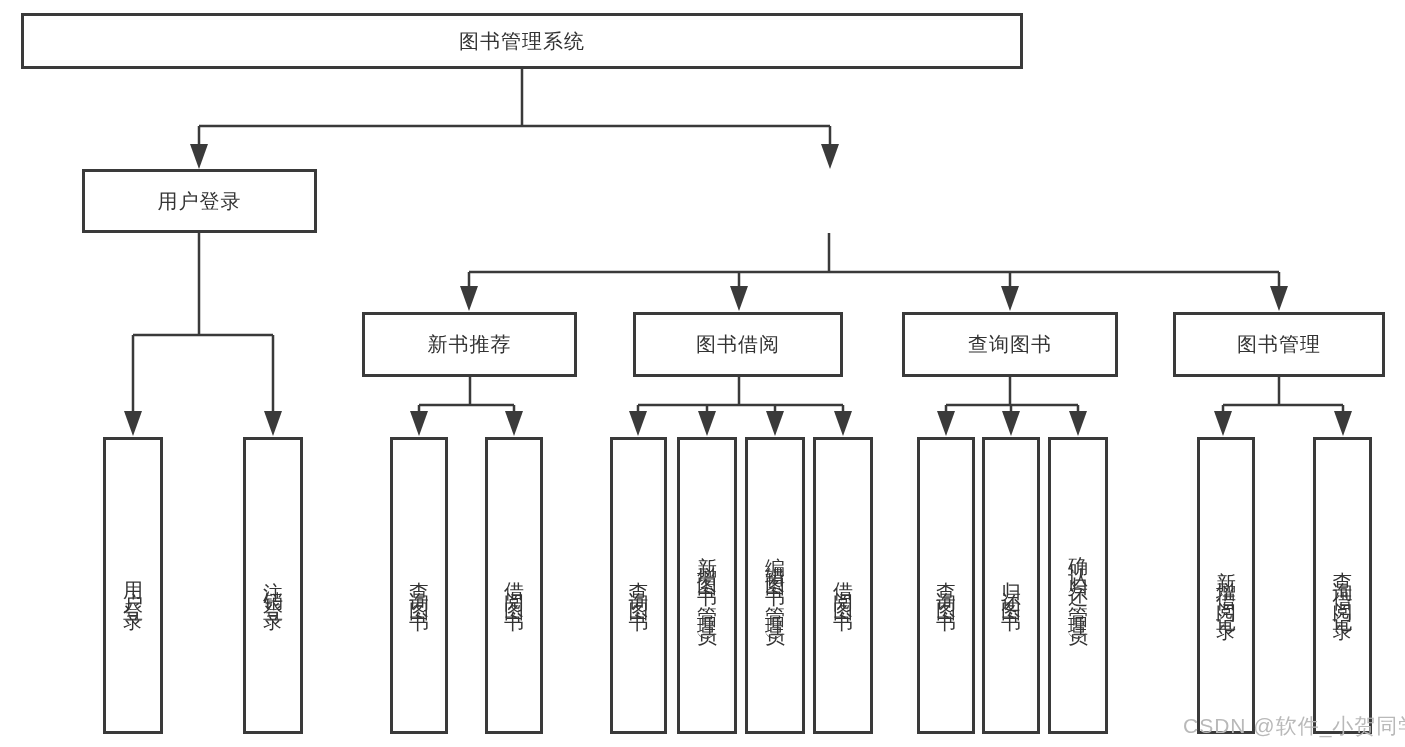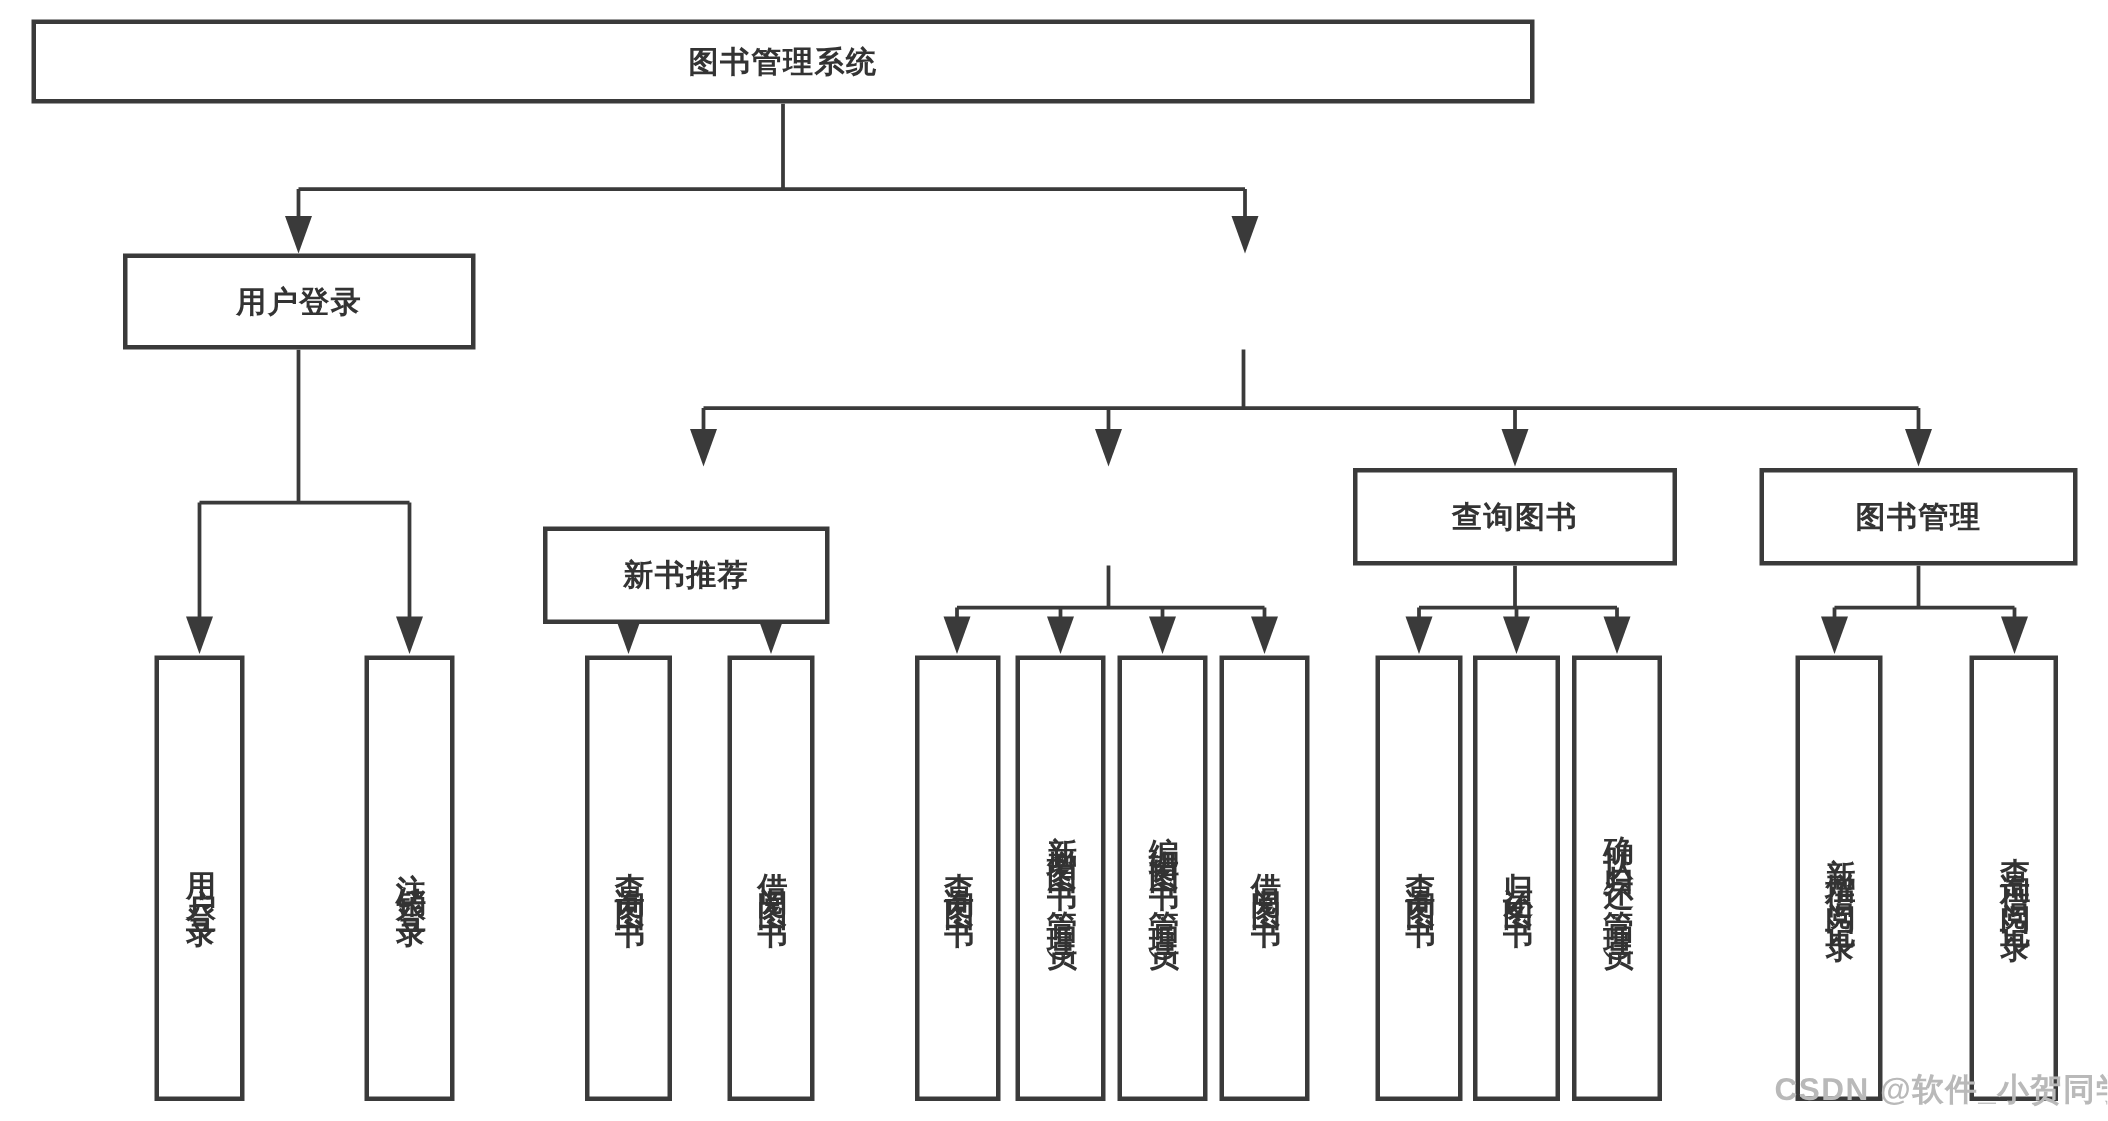--- a/index.html
+++ b/index.html
@@ -3,21 +3,20 @@
 <meta charset="utf-8">
 <style>
   html, body { margin: 0; padding: 0; background: #ffffff; }
   #canvas {
     position: relative;
     width: 1405px;
     height: 747px;
     background: #ffffff;
     font-family: "Liberation Sans", "DejaVu Sans", sans-serif;
     overflow: hidden;
-    font-weight: bold;
   }
   #wires {
     position: absolute;
     left: 0; top: 0;
     width: 1405px; height: 747px;
     z-index: 0;
   }
   .hnode {
     position: absolute;
     box-sizing: border-box;
@@ -107,22 +106,25 @@
   </svg>
 
   <div class="hnode" style="left:21px; top:13px; width:1002px; height:56px;">
     <span>图书管理系统</span>
   </div>
 
   <div class="hnode" style="left:82px; top:169px; width:235px; height:64px;">
     <span>用户登录</span>
   </div>
 
-  <div class="hnode" style="left:362px; top:312px; width:191px; height:65px;margin-top:39px;">
+  <div class="hnode" style="left:362px; top:312px; width:215px; height:65px;">
     <span>新书推荐</span>
+  </div>
+  <div class="hnode" style="left:633px; top:312px; width:210px; height:65px;">
+    <span>图书借阅</span>
   </div>
   <div class="hnode" style="left:902px; top:312px; width:216px; height:65px;">
     <span>查询图书</span>
   </div>
   <div class="hnode" style="left:1173px; top:312px; width:212px; height:65px;">
     <span>图书管理</span>
   </div>
 
   <div class="vnode" style="left:103px; top:437px; width:60px; height:297px;">
     <span class="vtext">用户登录</span>

